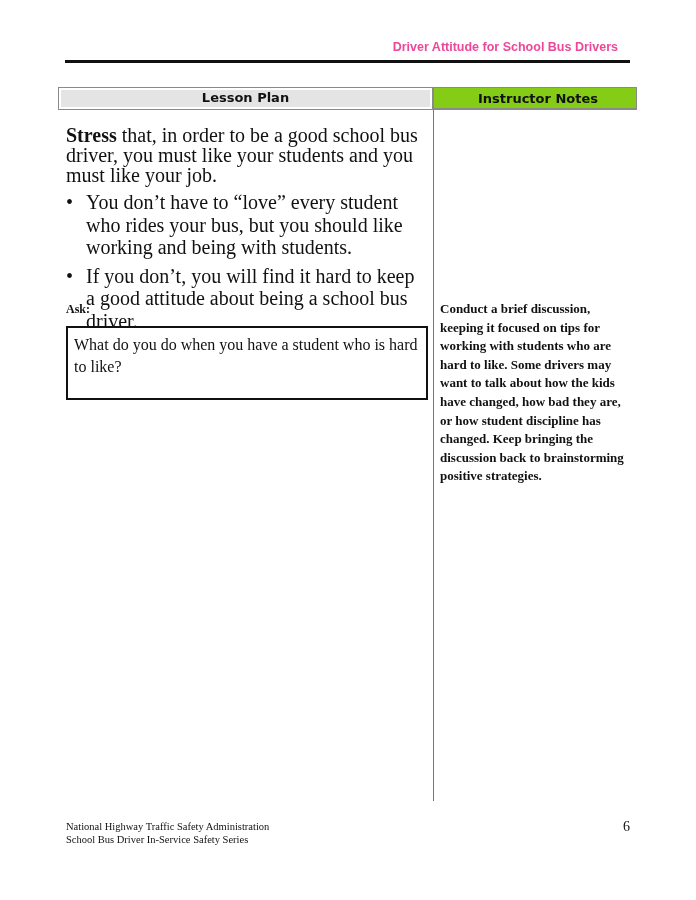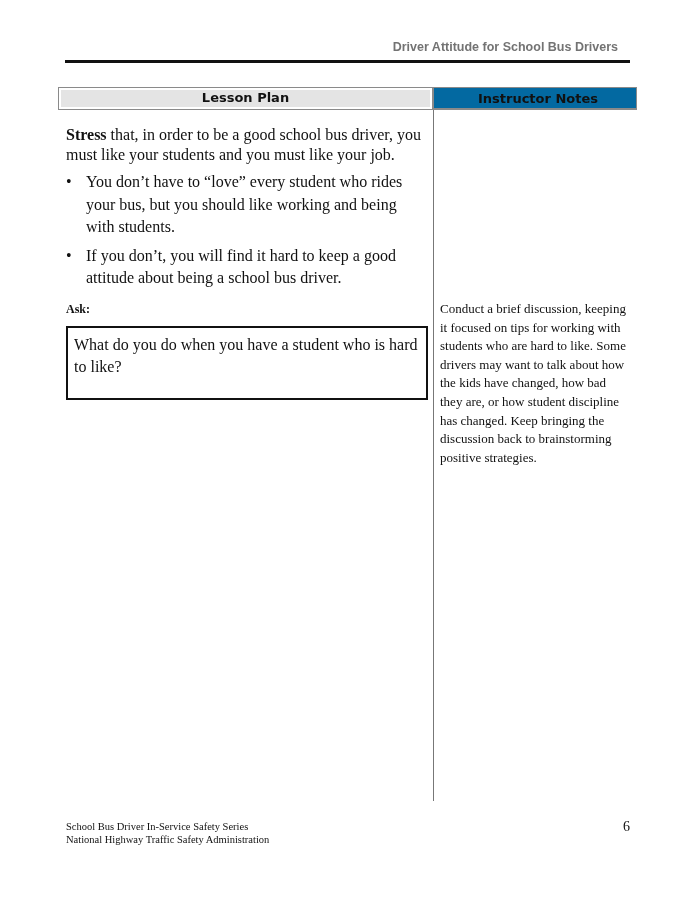--- a/index.html
+++ b/index.html
@@ -1,36 +1,36 @@
 <!DOCTYPE html>
 <html><head>
   <meta charset="utf-8">
   <style>
     html, body { margin: 0; padding: 0; background: #ffffff; }
     body { width: 696px; height: 900px; position: relative; overflow: hidden; font-family: "Liberation Serif", serif; color: #111; }
-    .running-header { position: absolute; top: 40px; right: 78px; font-family: "Liberation Sans", sans-serif; font-weight: bold; font-size: 12.5px; color: #737373; }
+    .running-header { position: absolute; top: 40px; right: 78px; font-family: "Liberation Sans", sans-serif; font-weight: bold; font-size: 12.5px; color: #ec4899; }
     .header-rule { position: absolute; top: 60px; left: 65px; width: 565px; height: 3px; background: #111; }
 
     .col-head { position: absolute; top: 87px; height: 23px; box-sizing: border-box; border: 1px solid #8a8a8a; background: #fff; font-family: "DejaVu Sans", sans-serif; font-weight: bold; font-size: 13px; }
     .col-head.lesson { left: 58px; width: 375px; padding: 2px; }
     .col-head.lesson .fill { background: #e4e4e4; height: 100%; display: flex; align-items: center; justify-content: center; padding-bottom: 2px; box-sizing: border-box; }
-    .col-head.notes { left: 433px; width: 204px; background: #0369a1; display: flex; align-items: center; justify-content: center; border-bottom: 2px solid #8a8a8a; padding-left: 6px; }
+    .col-head.notes { left: 433px; width: 204px; background: #84cc16; display: flex; align-items: center; justify-content: center; border-bottom: 2px solid #8a8a8a; padding-left: 6px; }
 
     .divider { position: absolute; left: 433px; top: 110px; width: 1px; height: 691px; background: #777; }
 
-    .lesson-body { position: absolute; left: 66px; top: 125px; width: 362px; font-size: 16px; line-height: 20px; }
+    .lesson-body { position: absolute; left: 66px; top: 125px; width: 362px; font-size: 20px; line-height: 20px; }
     .lesson-body p { margin: 0; }
     .lesson-body b { font-weight: bold; }
     .bullets { list-style: none; margin: 6px 0 0 0; padding: 0; }
     .bullets li { position: relative; padding-left: 20px; line-height: 22.5px; margin-bottom: 6px; }
     .bullets li .dot { position: absolute; left: 0; top: 0; }
     .ask-label { position: absolute; left: 66px; top: 302px; font-weight: bold; font-size: 12px; }
     .ask-box { position: absolute; left: 66px; top: 326px; width: 362px; height: 74px; box-sizing: border-box; border: 2px solid #111; padding: 6px 6px; font-size: 16px; line-height: 22px; }
 
-    .notes-body { position: absolute; left: 440px; top: 300px; width: 190px; font-size: 13px; line-height: 18.6px; }
+    .notes-body { position: absolute; left: 440px; top: 300px; width: 190px; font-size: 13px; line-height: 18.6px; font-weight: bold; }
 
     .footer { position: absolute; left: 66px; top: 821px; font-size: 10.5px; line-height: 12.5px; }
     .footer div { white-space: nowrap; }
     .page-num { position: absolute; right: 66px; top: 819px; font-size: 14px; }
   </style>
 </head>
 <body>
 
 <div class="running-header">Driver Attitude for School Bus Drivers</div>
 <div class="header-rule"></div>
@@ -49,16 +49,16 @@
     <li><span class="dot">•</span><span>If you don’t, you will find it hard to keep a good attitude about being a school bus driver.</span></li>
   </ul>
 </div>
 
 <div class="ask-label">Ask:</div>
 <div class="ask-box">What do you do when you have a student who is hard to like?</div>
 
 <div class="notes-body">Conduct a brief discussion, keeping it focused on tips for working with students who are hard to like.  Some drivers may want to talk about how the kids have changed, how bad they are, or how student discipline has changed.  Keep bringing the discussion back to brainstorming positive strategies.</div>
 
 <div class="footer">
+  <div>National Highway Traffic Safety Administration</div>
   <div>School Bus Driver In-Service Safety Series</div>
-  <div>National Highway Traffic Safety Administration</div>
 </div>
 <div class="page-num">6</div>
 
 </body></html>

